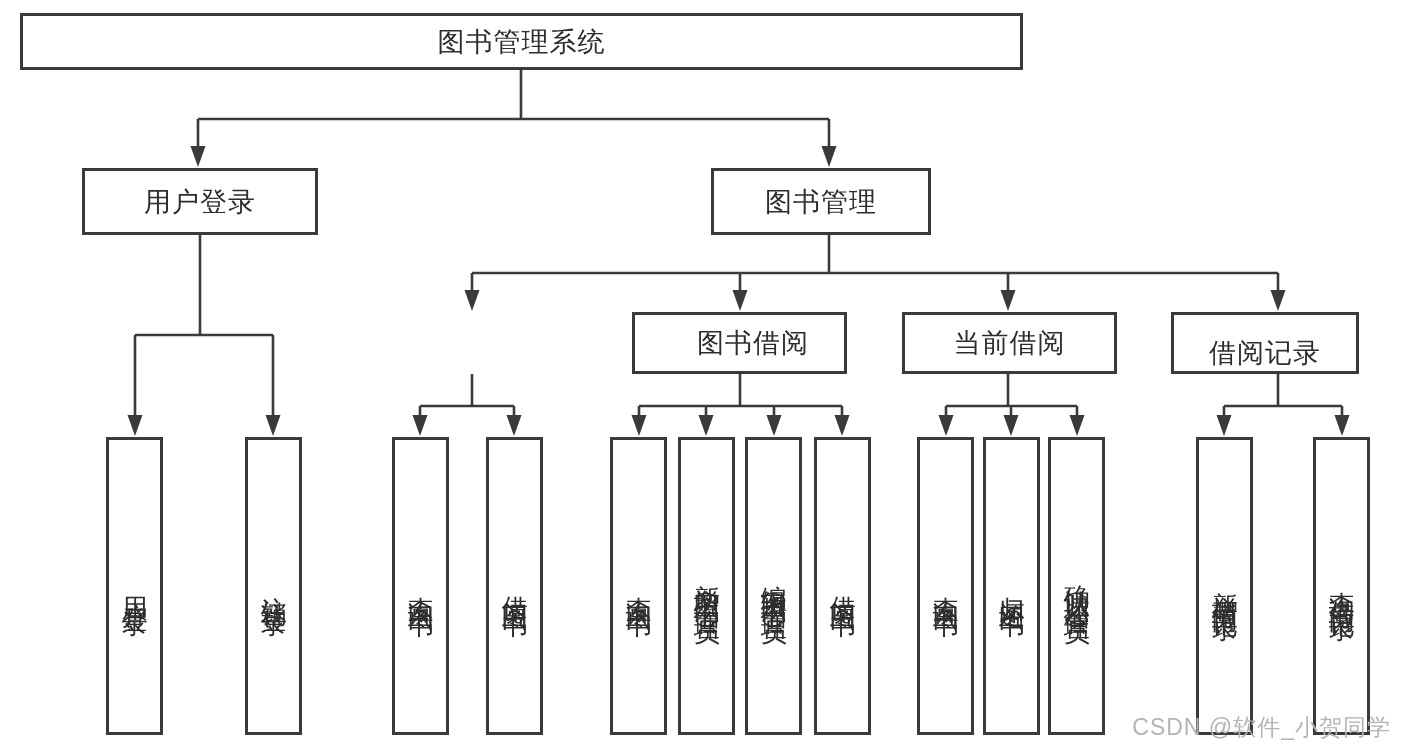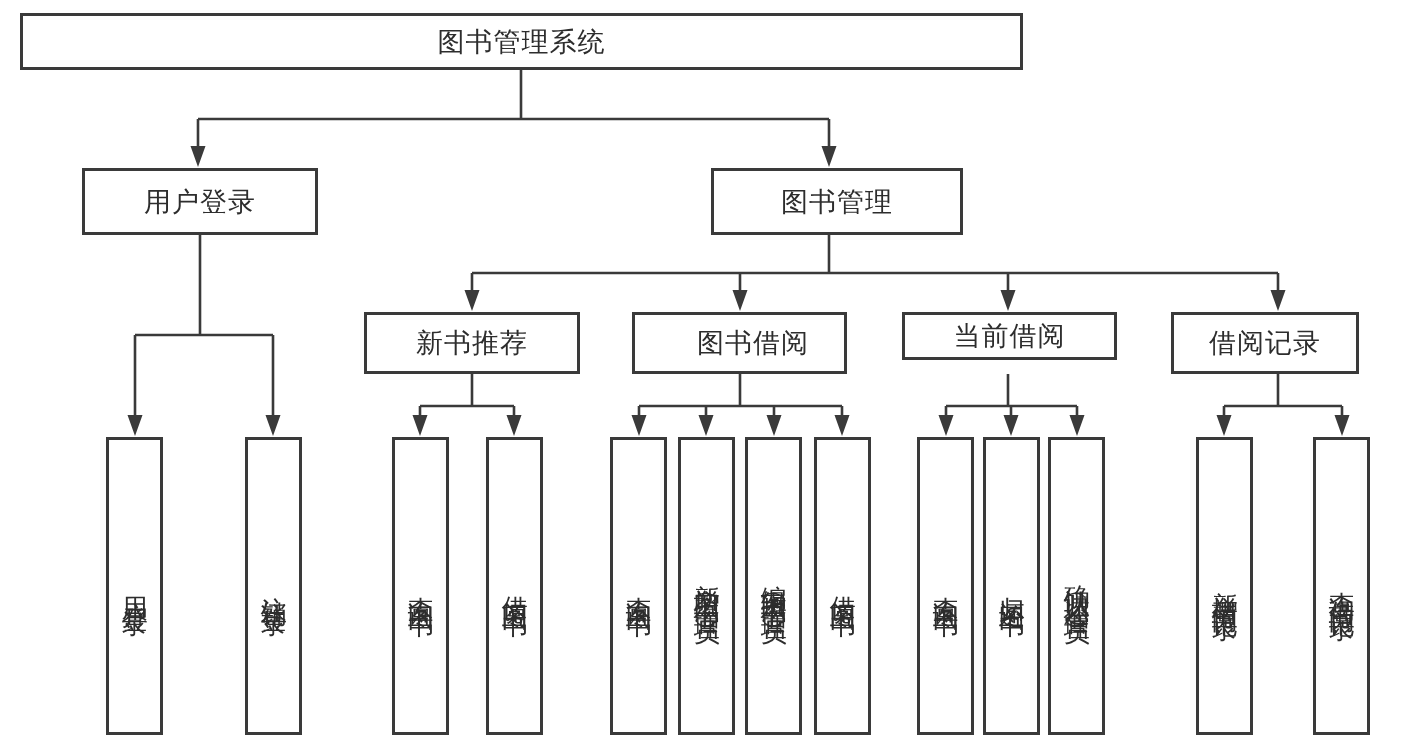--- a/index.html
+++ b/index.html
@@ -64,25 +64,25 @@
     right: 14px;
     bottom: 4px;
     font-size: 23px;
     letter-spacing: 1px;
     color: var(--watermark);
   }
 
   
   #n-root  { left: 20px;   top: 13px;  width: 1003px; height: 57px; }
   #n-login { left: 82px;   top: 168px; width: 236px;  height: 67px; }
-  #n-mgmt  { left: 711px;  top: 168px; width: 252px;  height: 67px; }
+  #n-mgmt  { left: 711px;  top: 168px; width: 220px;  height: 67px; }
   #n-sec1  { left: 364px;  top: 312px; width: 216px;  height: 62px; }
   #n-sec2  { left: 632px;  top: 312px; width: 215px;  height: 62px; padding-left: 27px; }
-  #n-sec3  { left: 902px;  top: 312px; width: 215px;  height: 48px; }
-  #n-sec4  { left: 1171px; top: 312px; width: 188px;  height: 62px; }
+  #n-sec3  { left: 902px;  top: 312px; width: 215px;  height: 62px; }
+  #n-sec4  { left: 1171px; top: 312px; width: 188px;  height: 62px; align-items: flex-end; }
 
   #l-a1 { left: 106px; }
   #l-a2 { left: 245px; }
   #l-b1 { left: 392px; }
   #l-b2 { left: 486px; }
   #l-c1 { left: 610px; }
   #l-c2 { left: 678px; }
   #l-c3 { left: 745px; }
   #l-c4 { left: 814px; }
   #l-d1 { left: 917px; }
@@ -121,23 +121,20 @@
     <span>图书管理系统</span>
   </div>
 
   <div class="hbox" id="n-login">
     <span>用户登录</span>
   </div>
   <div class="hbox" id="n-mgmt">
     <span>图书管理</span>
   </div>
 
-  <div class="hbox" id="n-sec1">
-    <span>新书推荐</span>
-  </div>
   <div class="hbox" id="n-sec2">
     <span>图书借阅</span>
   </div>
   <div class="hbox" id="n-sec3">
     <span>当前借阅</span>
   </div>
   <div class="hbox" id="n-sec4">
     <span>借阅记录</span>
   </div>
 
@@ -178,13 +175,14 @@
     <span class="vtext">确认归还（管理员）</span>
   </div>
 
   <div class="vbox" id="l-e1">
     <span class="vtext">新增借阅记录</span>
   </div>
   <div class="vbox" id="l-e2">
     <span class="vtext">查询借阅记录</span>
   </div>
 
+  <div class="watermark">CSDN @软件_小贺同学</div>
 </div>
 
 </body></html>

